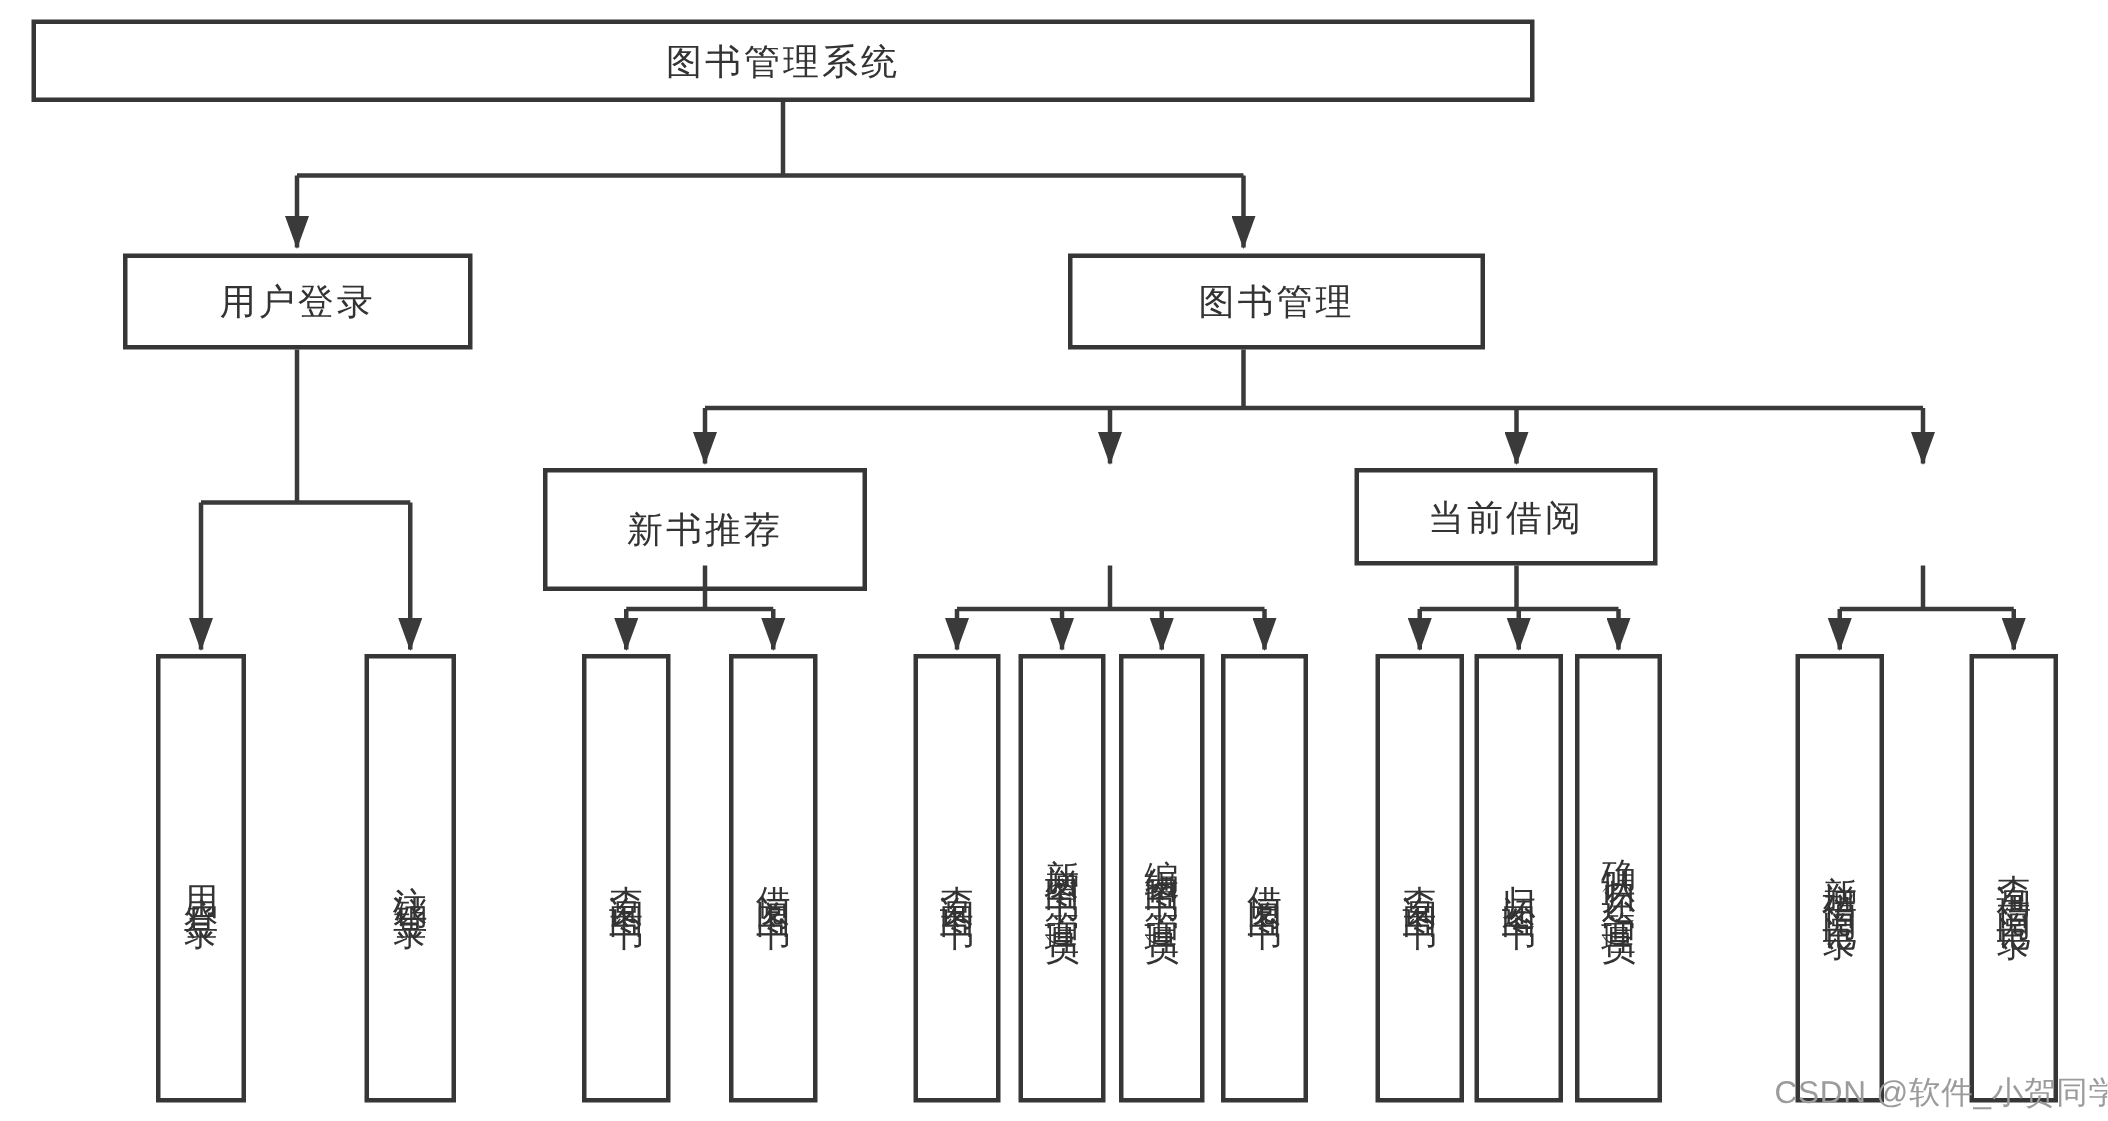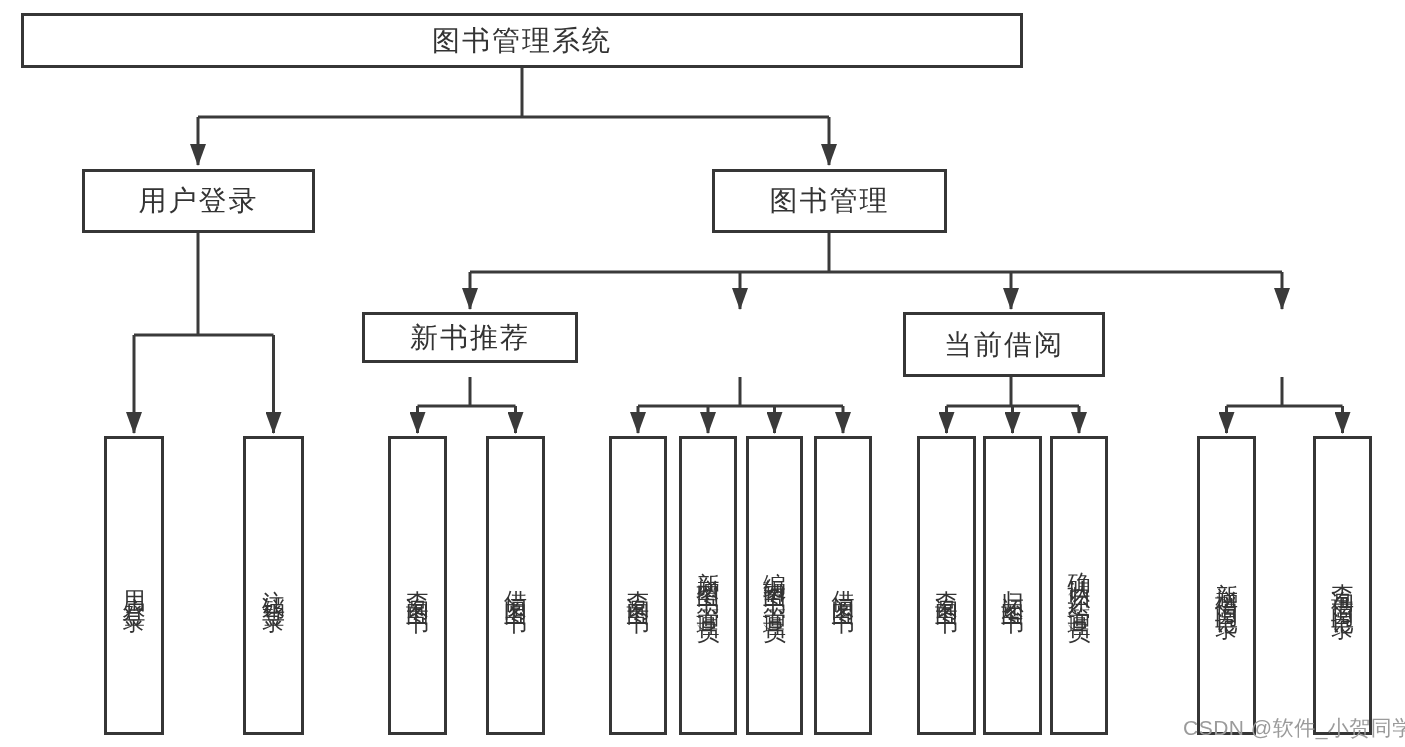--- a/index.html
+++ b/index.html
@@ -20,21 +20,21 @@
     box-sizing: border-box;
     border: 3px solid #363636;
     background: #ffffff;
     display: flex;
     align-items: center;
     justify-content: center;
     color: #333333;
     z-index: 1;
   }
   .box .lbl {
-    font-size: 28px;
+    font-size: 24px;
     letter-spacing: 2px;
     white-space: nowrap;
   }
   .box.leaf .lbl {
     writing-mode: vertical-rl;
     text-orientation: mixed;
     font-size: 23px;
     letter-spacing: 7px;
     line-height: 1;
     white-space: normal;
@@ -62,25 +62,25 @@
 
 <div id="stage">
 
   <div class="box" style="left:21px; top:13px; width:1002px; height:55px;">
     <span class="lbl">图书管理系统</span>
   </div>
 
   <div class="box" style="left:82px; top:169px; width:233px; height:64px;">
     <span class="lbl">用户登录</span>
   </div>
-  <div class="box" style="left:712px; top:169px; width:235px; height:64px;">
+  <div class="box" style="left:712px; top:169px; width:278px; height:64px;">
     <span class="lbl">图书管理</span>
   </div>
 
-  <div class="box" style="left:362px; top:312px; width:216px; height:51px;">
+  <div class="box" style="left:362px; top:312px; width:216px; height:82px;">
     <span class="lbl">新书推荐</span>
   </div>
   <div class="box" style="left:903px; top:312px; width:202px; height:65px;">
     <span class="lbl">当前借阅</span>
   </div>
 
   <div class="box leaf" style="left:104px; top:436px; width:60px; height:299px;">
     <span class="lbl">用户登录</span>
   </div>
   <div class="box leaf" style="left:243px; top:436px; width:61px; height:299px;">

